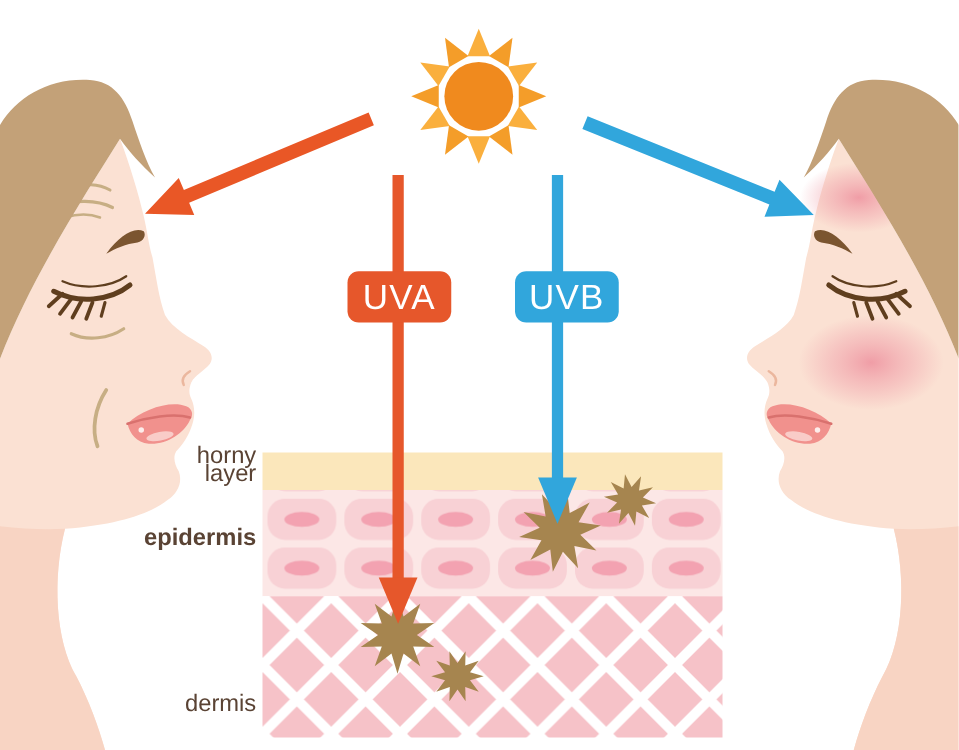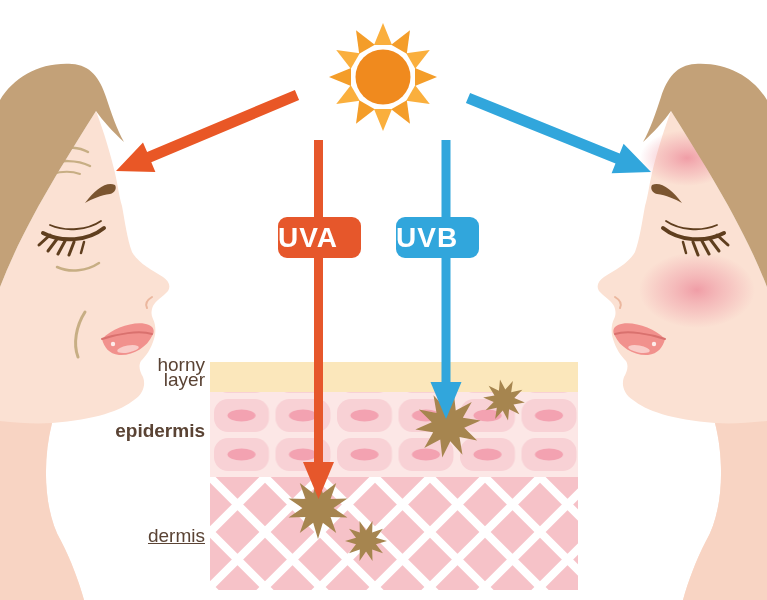--- a/index.html
+++ b/index.html
@@ -2,27 +2,27 @@
 <html><head>
 <meta charset="utf-8">
 <style>
   html,body{margin:0;padding:0;background:#fff;}
   .stage{position:relative;width:767px;height:600px;background:#ffffff;overflow:hidden;
          font-family:"Liberation Sans",sans-serif;}
   .stage svg{position:absolute;left:0;top:0;}
   .layer-label{position:absolute;color:#5A4334;font-size:19px;line-height:15px;
                text-align:right;letter-spacing:0px;}
   .badge{position:absolute;width:83px;height:41px;border-radius:9px;
-         display:flex;align-items:center;justify-content:flex-start;
-         color:#ffffff;font-size:28px;font-weight:bold;letter-spacing:1px;}
+         display:flex;align-items:center;justify-content:center;
+         color:#ffffff;font-size:28px;font-weight:normal;letter-spacing:1px;}
   .badge-uva{left:278px;top:217px;background:#E6572B;}
-  .badge-uvb{left:396px;top:217px;background:#31A6DC;}
+  .badge-uvb{left:412px;top:217px;background:#31A6DC;}
   .lbl-horny{left:141px;top:357px;width:64px;}
   .lbl-epi{left:105px;top:423px;width:100px;font-weight:bold;}
-  .lbl-dermis{left:105px;top:528px;width:100px;text-decoration:underline;}
+  .lbl-dermis{left:105px;top:556px;width:100px;}
 </style>
 </head>
 <body>
 
 <div class="stage">
 
 <svg width="767" height="600" viewBox="0 0 767 600">
   <defs>
     <polygon id="ray" points="-9,-32 9,-32 0,-54"></polygon>
     <path id="star10" d="M0,-1 L0.155,-0.476 0.588,-0.809 0.405,-0.294 0.951,-0.309 0.5,0 0.951,0.309 0.405,0.294 0.588,0.809 0.155,0.476 0,1 -0.155,0.476 -0.588,0.809 -0.405,0.294 -0.951,0.309 -0.5,0 -0.951,-0.309 -0.405,-0.294 -0.588,-0.809 -0.155,-0.476 Z"></path>

